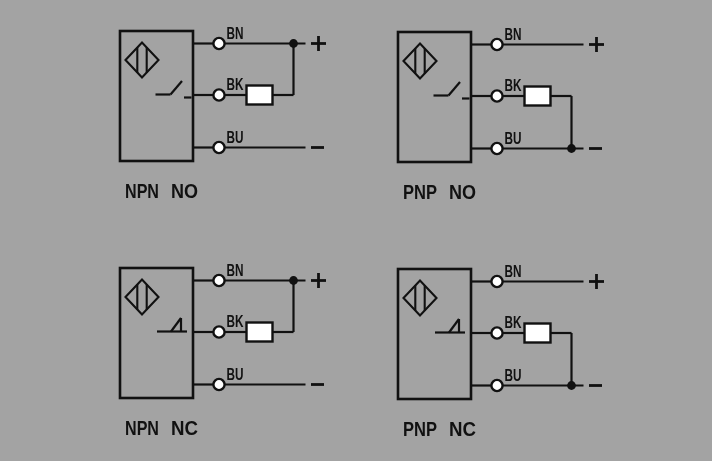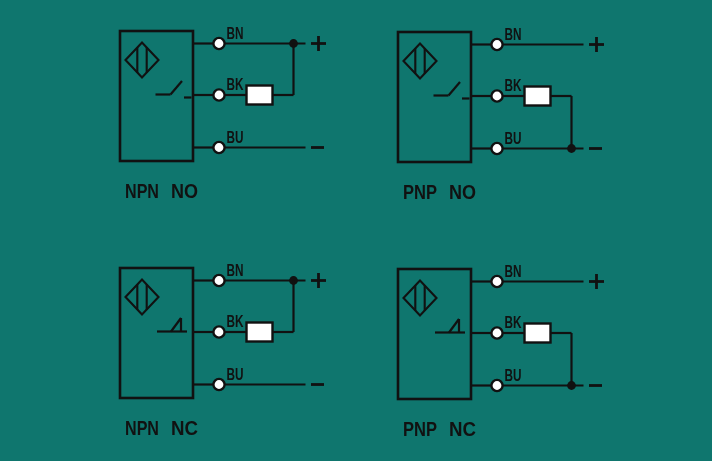--- a/index.html
+++ b/index.html
@@ -1,19 +1,19 @@
 <!DOCTYPE html>
 <html><head>
 <meta charset="utf-8">
 <style>
   html,body{margin:0;padding:0;background:#ffffff;}
   .canvas{
     position:relative;
     width:712px;height:461px;
-    background:#0f766e;
+    background:#a3a3a3;
     overflow:hidden;
     font-family:"Liberation Sans","DejaVu Sans",sans-serif;
   }
   .quadrant{position:absolute;margin:0;padding:0;}
   .q1{left:105px;top:14px;}
   .q2{left:383px;top:15px;}
   .q3{left:105px;top:251px;}
   .q4{left:383px;top:252px;}
   svg{display:block;}
   svg text{

